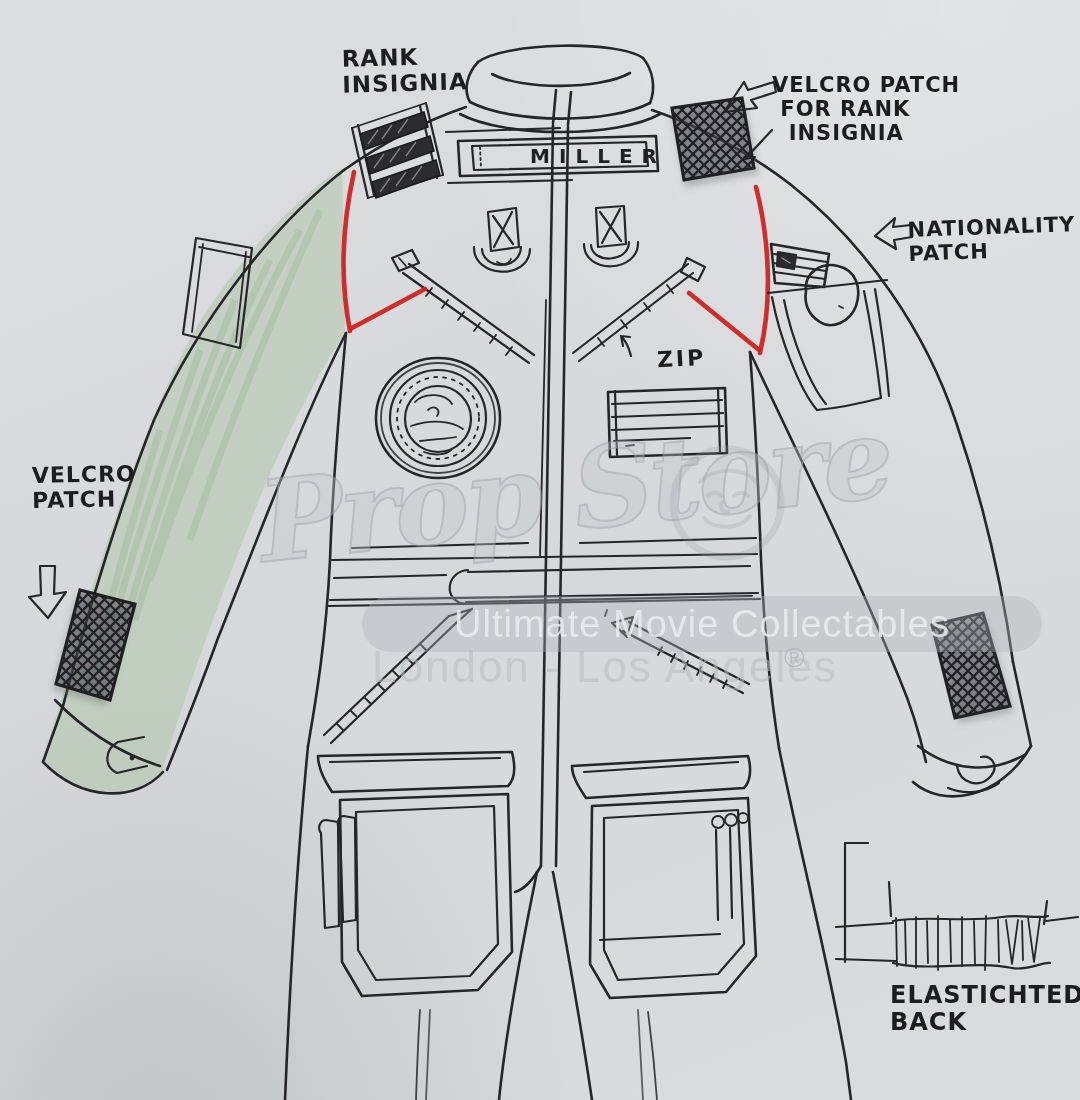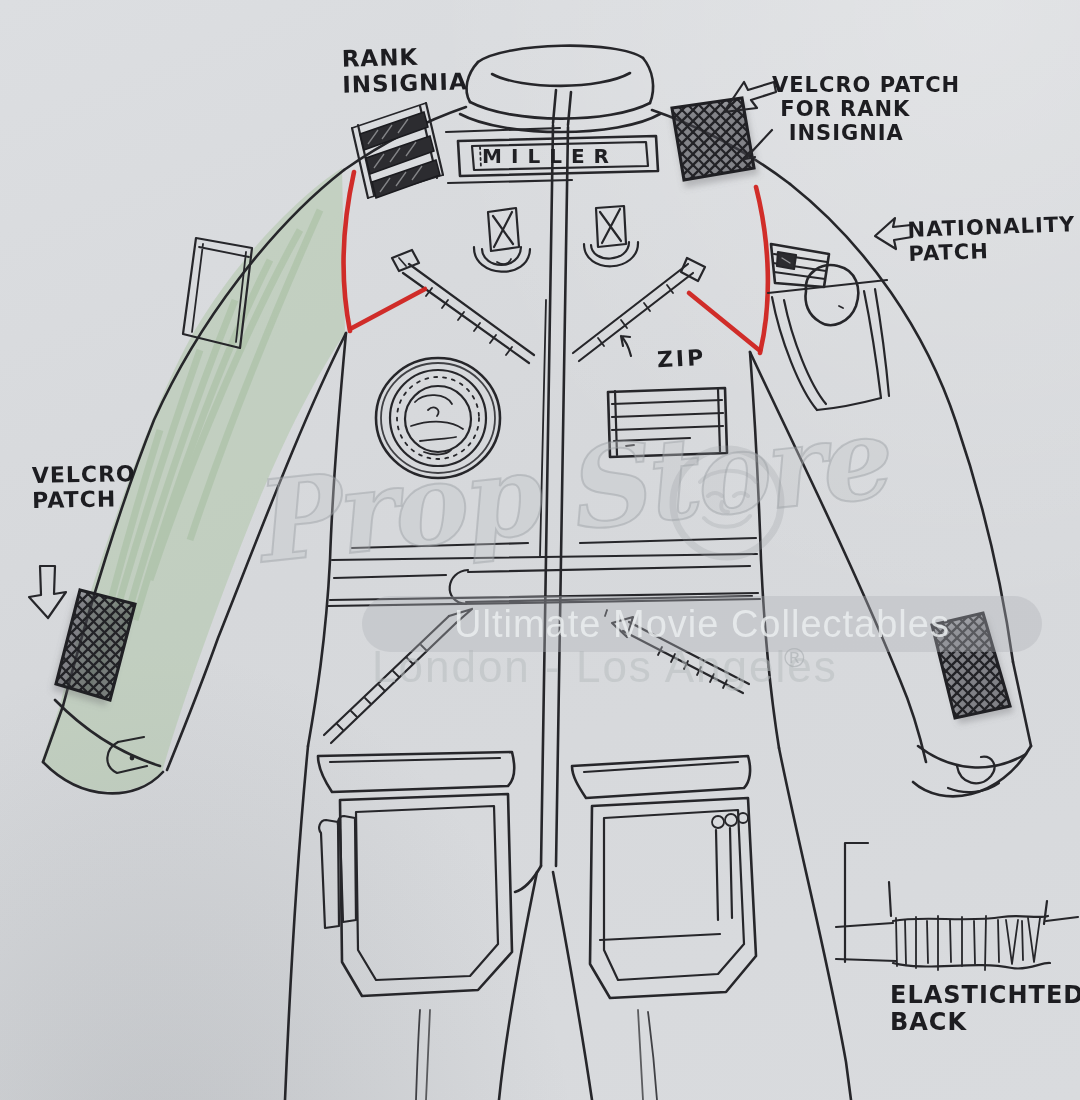--- a/index.html
+++ b/index.html
@@ -22,21 +22,21 @@
   }
   #lbl-rank{left:342px;top:44px;font-size:23px;transform:rotate(-1.5deg);}
   #lbl-velcro-rank{left:772px;top:74px;font-size:21px;}
   #lbl-nat{left:908px;top:216px;font-size:21px;transform:rotate(-2deg);}
   #lbl-zip{left:657px;top:346px;font-size:22px;letter-spacing:3px;transform:rotate(-3deg);}
   #lbl-velcro-left{left:32px;top:462px;font-size:22px;transform:rotate(-1deg);}
   #lbl-elastic{left:890px;top:982px;font-size:24px;}
   #lbl-miller{
     left:474px;top:143px;width:152px;height:26px;z-index:4;position:absolute;
     font-size:20px;font-weight:700;letter-spacing:9px;text-align:center;color:#202024;
-    line-height:26px;font-family:"DejaVu Sans",sans-serif;
+    line-height:26px;font-family:"DejaVu Sans",sans-serif;padding-left:48px;
   }
   
   .wm{position:absolute;z-index:3;pointer-events:none;}
   #wm-script{
     left:258px;top:424px;font-family:"DejaVu Serif",serif;font-style:italic;font-weight:bold;
     font-size:112px;letter-spacing:-4px;color:rgba(196,200,203,0.38);
     -webkit-text-stroke:2px rgba(148,153,157,0.40);transform:rotate(-6deg);
   }
   #wm-face{left:664px;top:440px;width:126px;height:126px;opacity:.55;}
   #wm-band{

